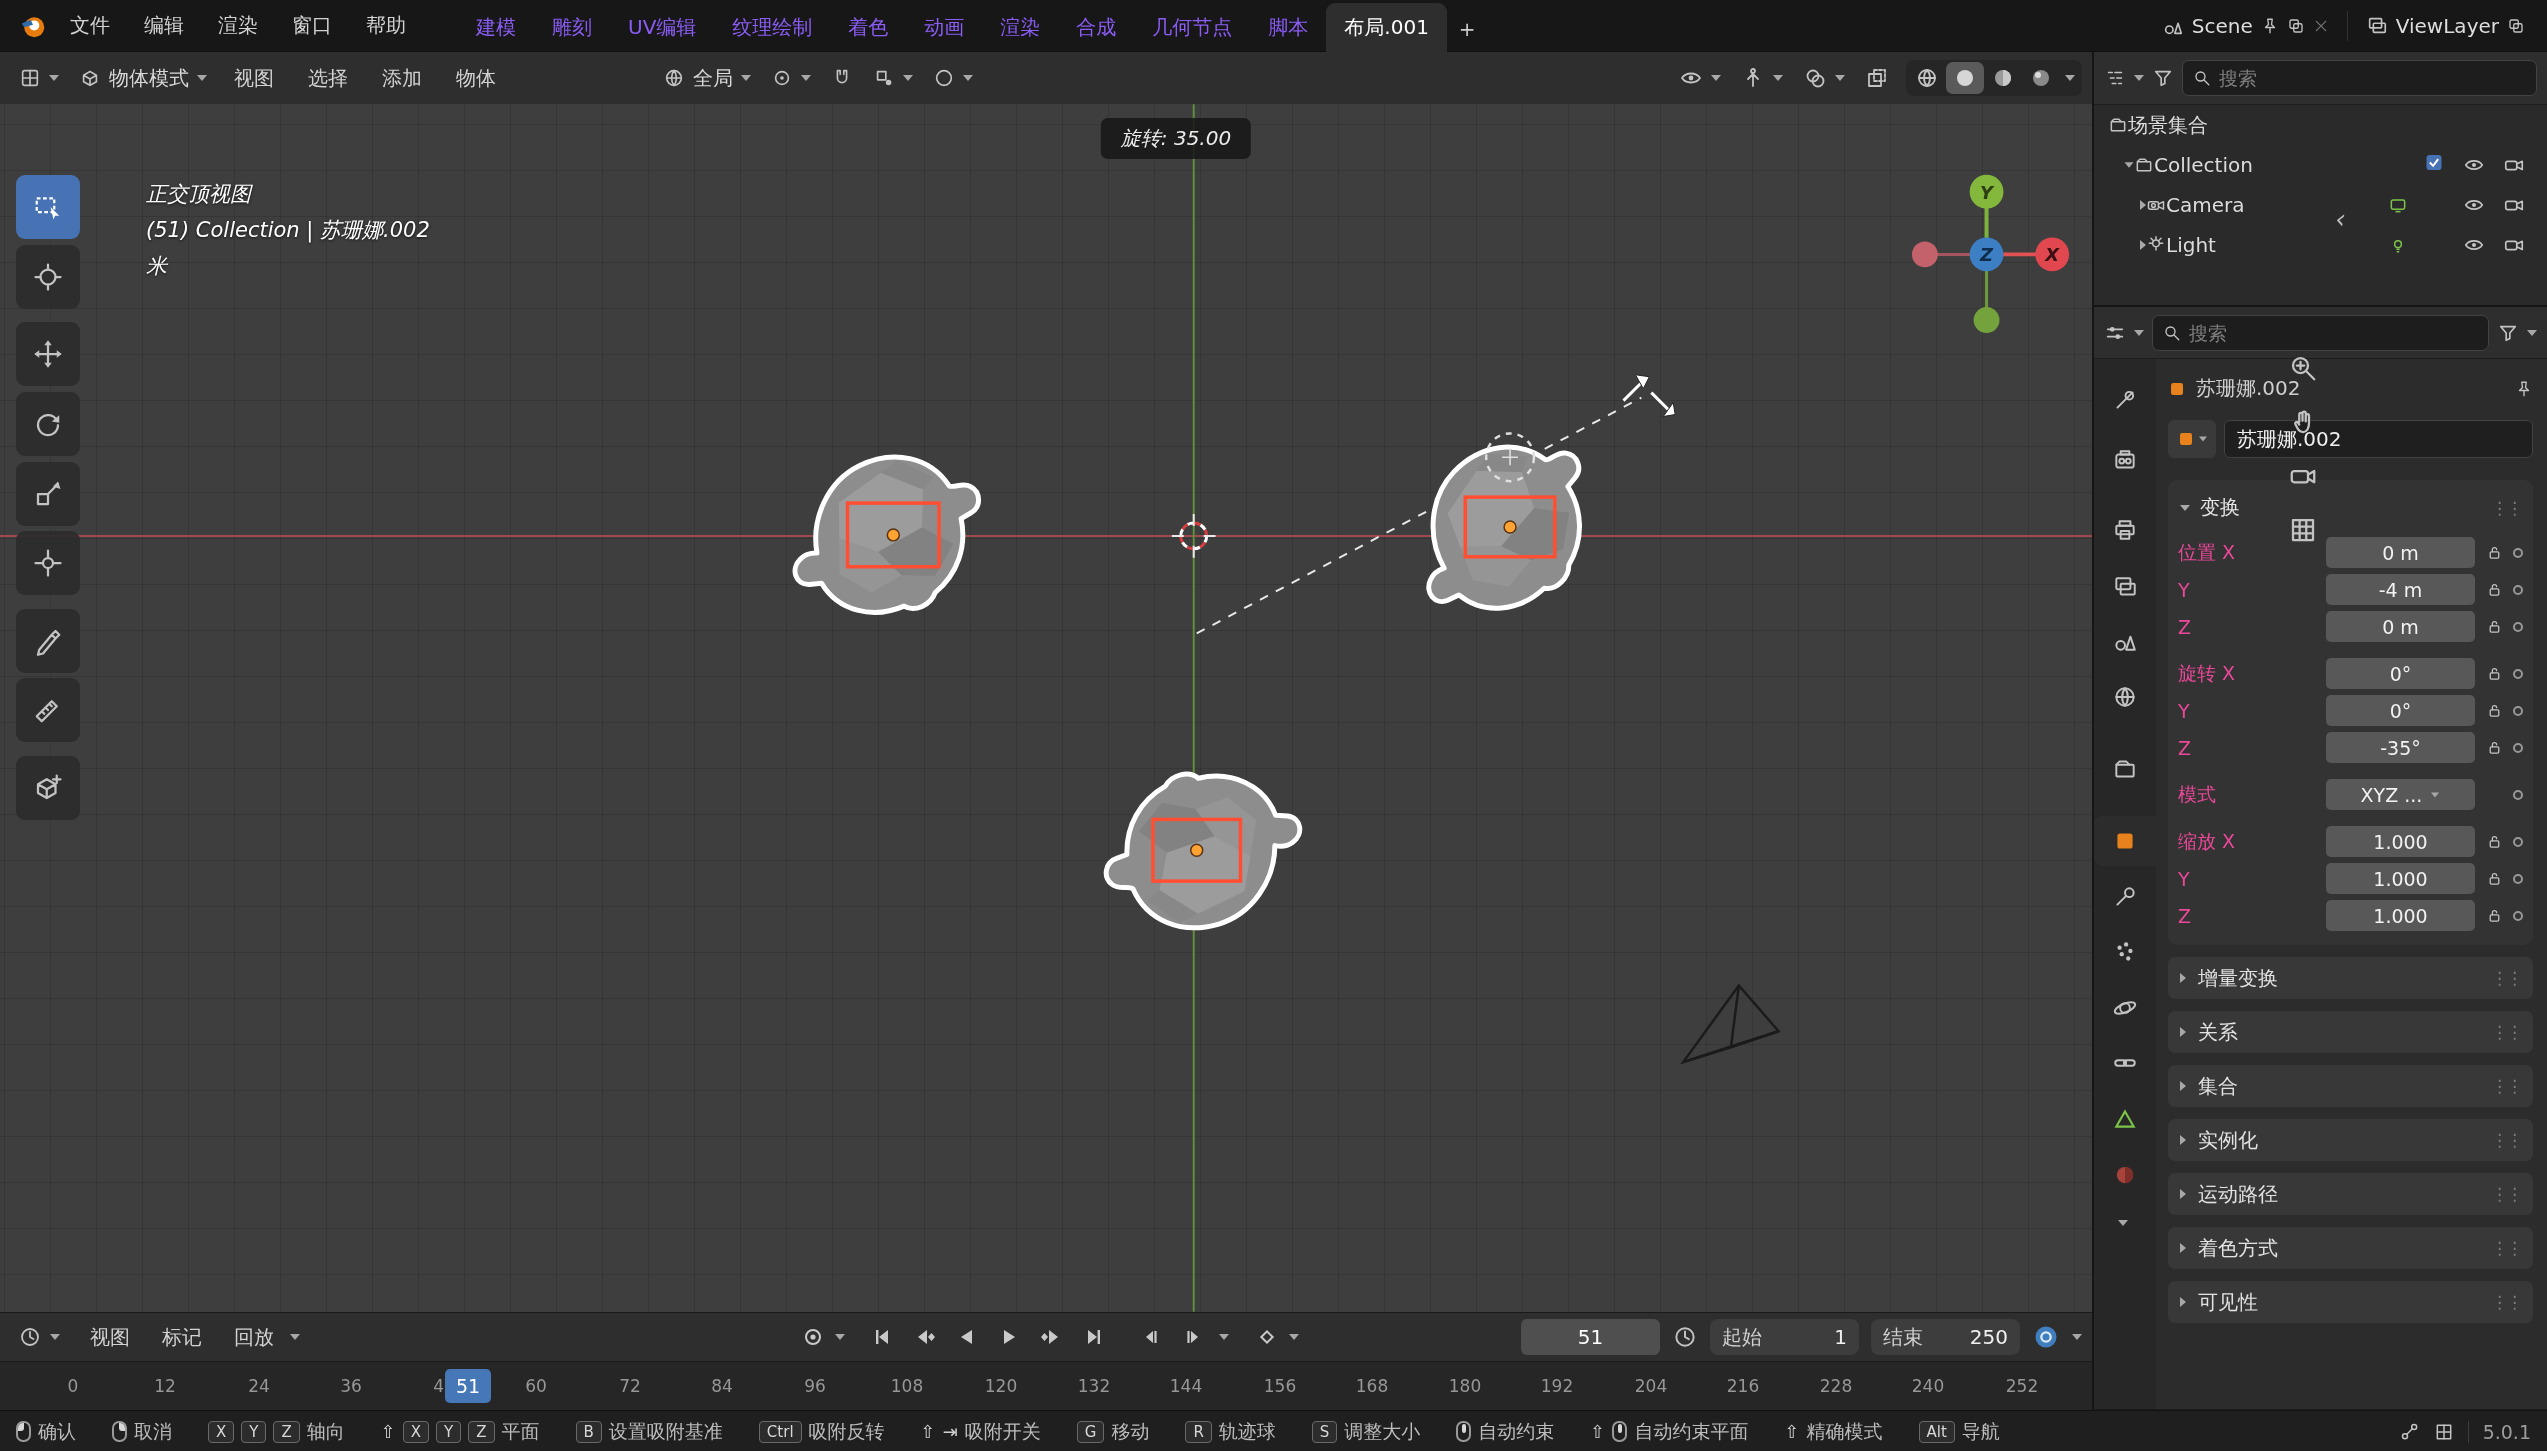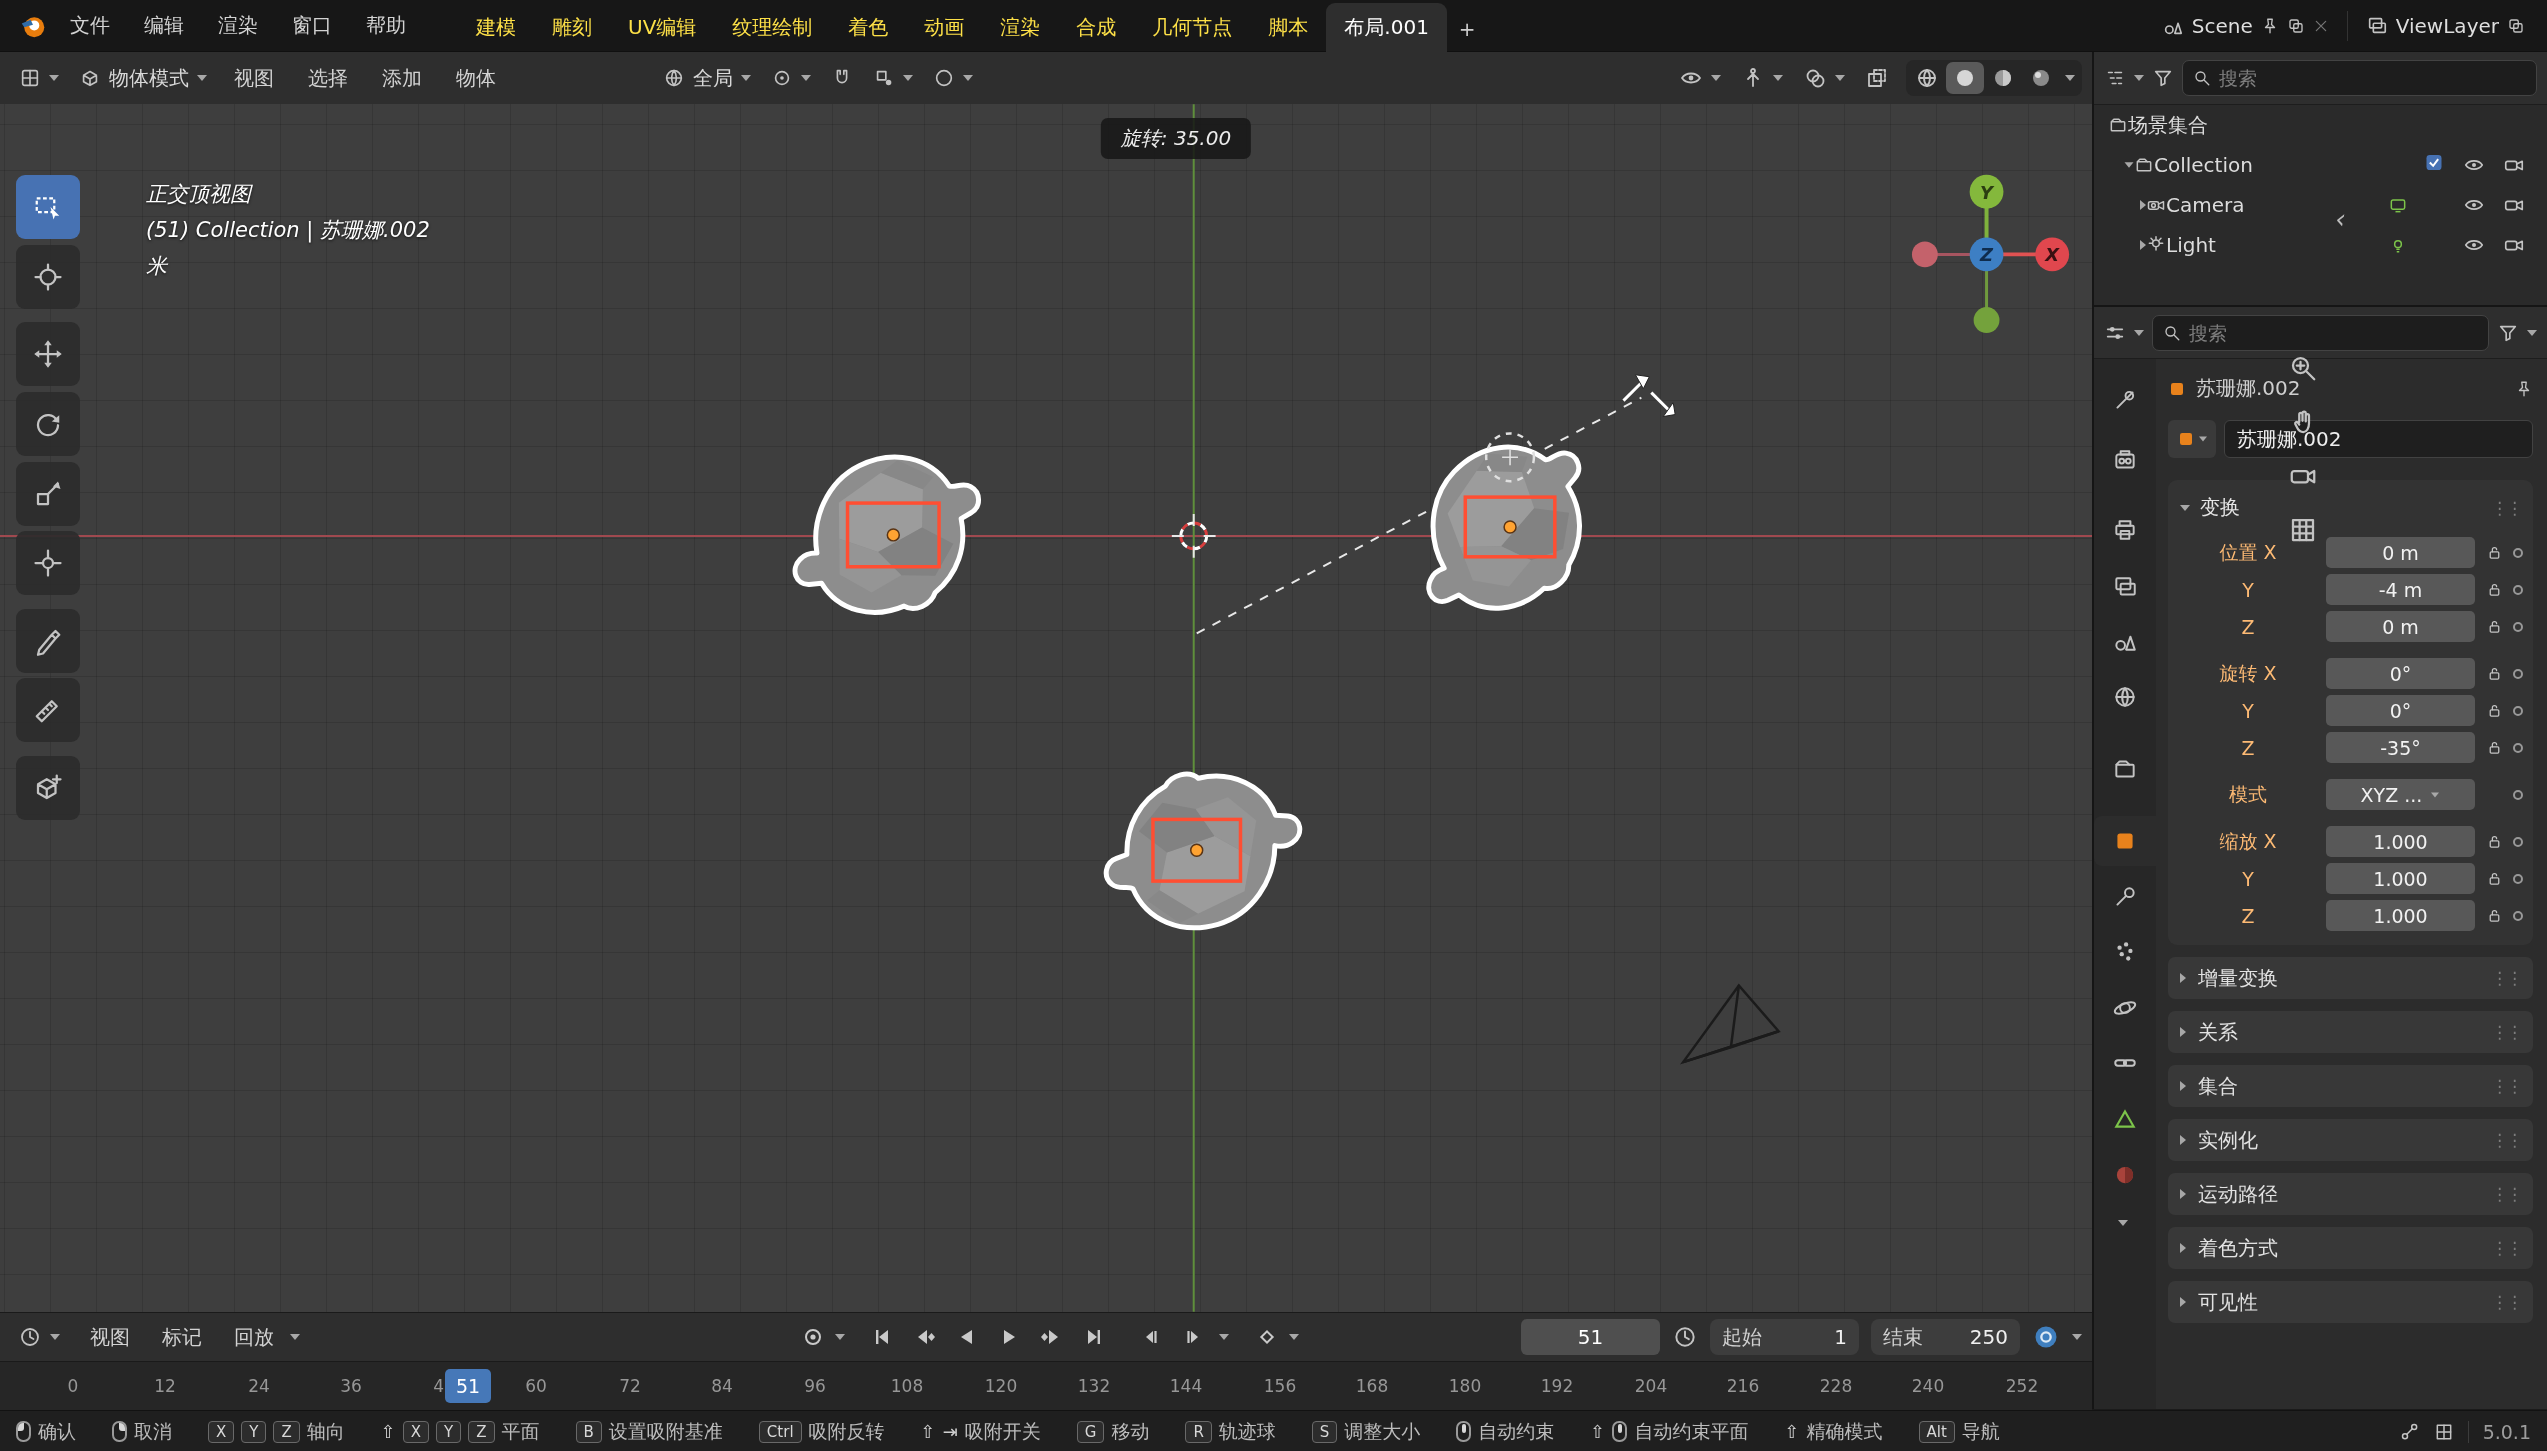--- a/index.html
+++ b/index.html
@@ -10,21 +10,21 @@
 }
 .icn { display:inline-flex; align-items:center; justify-content:center; }
 .st { stroke:#c3c3c3; fill:none; stroke-width:1.8; stroke-linecap:round; stroke-linejoin:round; }
 .cvd { width:0;height:0;border-left:5px solid transparent;border-right:5px solid transparent;border-top:6px solid #a8a8a8; display:inline-block; }
 .cvr { width:0;height:0;border-top:5px solid transparent;border-bottom:5px solid transparent;border-left:6px solid #a8a8a8; display:inline-block; }
 
 
 .topbar { position:absolute; top:0; left:0; width:2547px; height:52px; background:#171717; display:flex; align-items:center; padding:0 14px; gap:2px; border-bottom:1px solid #101010; }
 .menu-item { padding:6px 16px; color:#d2d2d2; border-radius:6px; white-space:nowrap; }
 .wtabs { display:flex; align-items:flex-end; margin-left:34px; height:52px; }
-.wtab { padding:11px 18px 11px; color:#fde047; white-space:nowrap; border-radius:9px 9px 0 0; }
+.wtab { padding:11px 18px 11px; color:#8b5cf6; white-space:nowrap; border-radius:9px 9px 0 0; }
 .wtab.active { background:#2e2e2e; color:#ffffff; }
 .wtab.plus { color:#cdcdcd; padding:11px 12px; }
 .top-right { margin-left:auto; display:flex; align-items:center; gap:10px; }
 .selector { display:flex; align-items:center; gap:8px; padding:4px 8px; border-radius:6px; color:#dedede; }
 .tb-sep { width:1px; height:30px; background:#333; }
 
 
 .vheader { position:absolute; top:52px; left:0; width:2092px; height:53px; background:#2e2e2e; border-bottom:1px solid #1d1d1d; display:flex; align-items:center; padding:0 10px; gap:2px; }
 .hbtn { display:flex; align-items:center; gap:8px; padding:6px 9px; border-radius:6px; white-space:nowrap; color:#d8d8d8; }
 .hgap { width:26px; }
@@ -66,21 +66,21 @@
 .props-content { position:absolute; left:62px; top:52px; right:0; bottom:0; background:#2c2c2c; padding:16px 14px 0 12px; overflow:hidden; }
 .breadcrumb { display:flex; align-items:center; gap:10px; color:#cfcfcf; }
 .name-row { display:flex; align-items:center; gap:8px; margin-top:18px; }
 .name-icon-btn { width:48px; height:38px; background:#3a3a3a; border-radius:6px; display:flex; align-items:center; justify-content:center; gap:3px; }
 .name-field { flex:1; height:38px; background:#1f1f1f; border:1px solid #424242; border-radius:6px; color:#efefef; display:flex; align-items:center; padding:0 12px; }
 .panel { background:#333333; border-radius:9px; margin-top:22px; padding:8px 10px 14px 10px; }
 .panel-head { display:flex; align-items:center; gap:10px; color:#e6e6e6; padding:6px 2px 10px; }
 .grip { margin-left:auto; color:#7c7c7c; font-size:17px; letter-spacing:-2px; }
 .trow { display:flex; align-items:center; gap:8px; margin-top:6px; }
 .trow.mt { margin-top:16px; }
-.tlabel { flex:1; text-align:center; color:#fdba74; font-size:19px; white-space:nowrap; }
+.tlabel { flex:1; text-align:left; color:#ec4899; font-size:19px; white-space:nowrap; }
 .tfield { width:149px; height:31px; background:#585858; border-radius:5px; color:#f2f2f2; display:flex; align-items:center; justify-content:center; font-size:19px; gap:8px; }
 .lock { width:22px; display:flex; justify-content:center; }
 .adot { width:10px; height:10px; border:2px solid #989898; border-radius:50%; }
 .psection { height:42px; background:#383838; border-radius:7px; display:flex; align-items:center; padding:0 12px; gap:12px; margin-top:12px; color:#e2e2e2; }
 
 
 .timeline-header { position:absolute; top:1312px; left:0; width:2092px; height:49px; background:#2e2e2e; border-top:1px solid #1a1a1a; display:flex; align-items:center; padding:0 10px; }
 .tl-center { position:absolute; left:50%; transform:translateX(-50%); display:flex; align-items:center; gap:2px; }
 .tbtn { width:40px; height:36px; display:flex; align-items:center; justify-content:center; border-radius:6px; }
 .tl-right { margin-left:auto; display:flex; align-items:center; gap:12px; }

